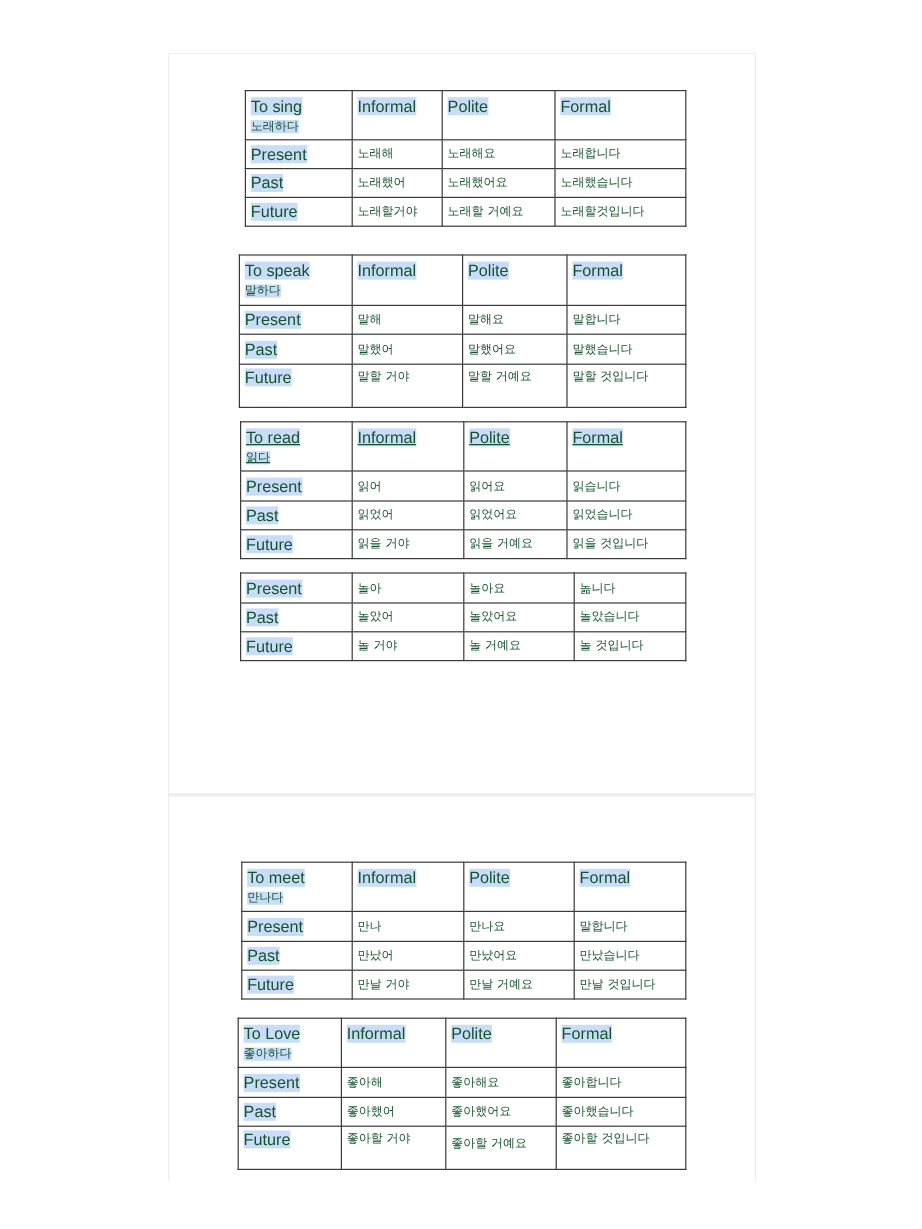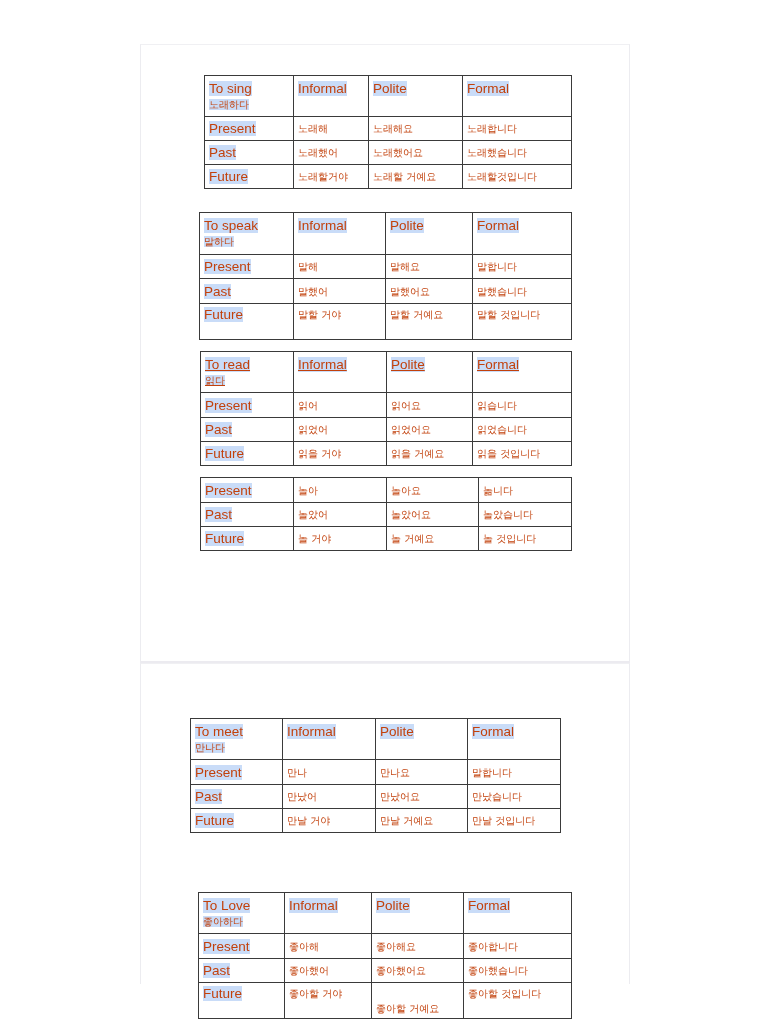--- a/index.html
+++ b/index.html
@@ -8,21 +8,21 @@
     font-family: "Liberation Sans", "DejaVu Sans", sans-serif;
   }
   .page {
     position: absolute; left: 140px; width: 488px; background: #ffffff;
     border-left: 1px solid #ececf0; border-right: 1px solid #ececf0;
   }
   .page1 { top: 44px; height: 616px; border-top: 1px solid #f0f0f3; border-bottom: 3px solid #ecebf0; }
   .page2 { top: 663px; height: 320px; border-top: 1px solid #f0f0f3; }
   table.conj {
     position: absolute; border-collapse: collapse; table-layout: fixed;
-    font-size: 13.5px; color: #c2410c;
+    font-size: 13.5px; color: #14532d;
   }
   table.conj td {
     border: 1px solid #3a3a3a; padding: 0 4px; vertical-align: top; line-height: 15px;
     white-space: nowrap; overflow: hidden;
   }
   table.conj tr.head td { padding-top: 5px; }
   table.conj tr.row td { vertical-align: middle; }
   .hl { background: #c9dcf8; }
   .kr { font-family: "DejaVu Sans", sans-serif; font-size: 10px; }
 </style>
@@ -159,21 +159,21 @@
   </tr>
   <tr class="row" style="height:24px;">
     <td><span class="hl">Future</span></td>
     <td class="kr">놀 거야</td>
     <td class="kr">놀 거예요</td>
     <td class="kr">놀 것입니다</td>
   </tr>
 </tbody>
   </table>
 
-<table class="conj" style="left:190px; top:718px; width:370px;border-radius:30px;">
+<table class="conj" style="left:201px; top:718px; width:370px;border-radius:30px;">
   <colgroup>
       <col style="width:92px">
       <col style="width:93px">
       <col style="width:92px">
       <col style="width:93px">
     </colgroup>
   <tbody>
       <tr class="head" style="height:41px;">
     <td><span class="hl">To meet</span><br><span class="hl kr">만나다</span></td>
     <td><span class="hl">Informal</span></td>
@@ -194,21 +194,21 @@
   </tr>
   <tr class="row" style="height:24px;">
     <td><span class="hl">Future</span></td>
     <td class="kr">만날 거야</td>
     <td class="kr">만날 거예요</td>
     <td class="kr">만날 것입니다</td>
   </tr>
 </tbody>
   </table>
 
-<table class="conj" style="left:198px; top:892px; width:373px;">
+<table class="conj" style="left:198px; top:848px; width:373px;">
   <colgroup>
       <col style="width:86px">
       <col style="width:87px">
       <col style="width:92px">
       <col style="width:108px">
     </colgroup>
   <tbody>
       <tr class="head" style="height:41px;">
     <td><span class="hl">To Love</span><br><span class="hl kr">좋아하다</span></td>
     <td><span class="hl">Informal</span></td>
@@ -223,17 +223,17 @@
   </tr>
   <tr class="row" style="height:24px;">
     <td><span class="hl">Past</span></td>
     <td class="kr">좋아했어</td>
     <td class="kr">좋아했어요</td>
     <td class="kr">좋아했습니다</td>
   </tr>
   <tr style="height:36px;">
     <td style="padding-top:3px;"><span class="hl">Future</span></td>
     <td class="kr" style="padding-top:3px;">좋아할 거야</td>
-    <td class="kr" style="padding-top:18px;">좋아할 거예요</td>
+    <td class="kr" style="padding-top:7px;">좋아할 거예요</td>
     <td class="kr" style="padding-top:3px;">좋아할 것입니다</td>
   </tr>
 </tbody>
   </table>
 
 </body></html>

